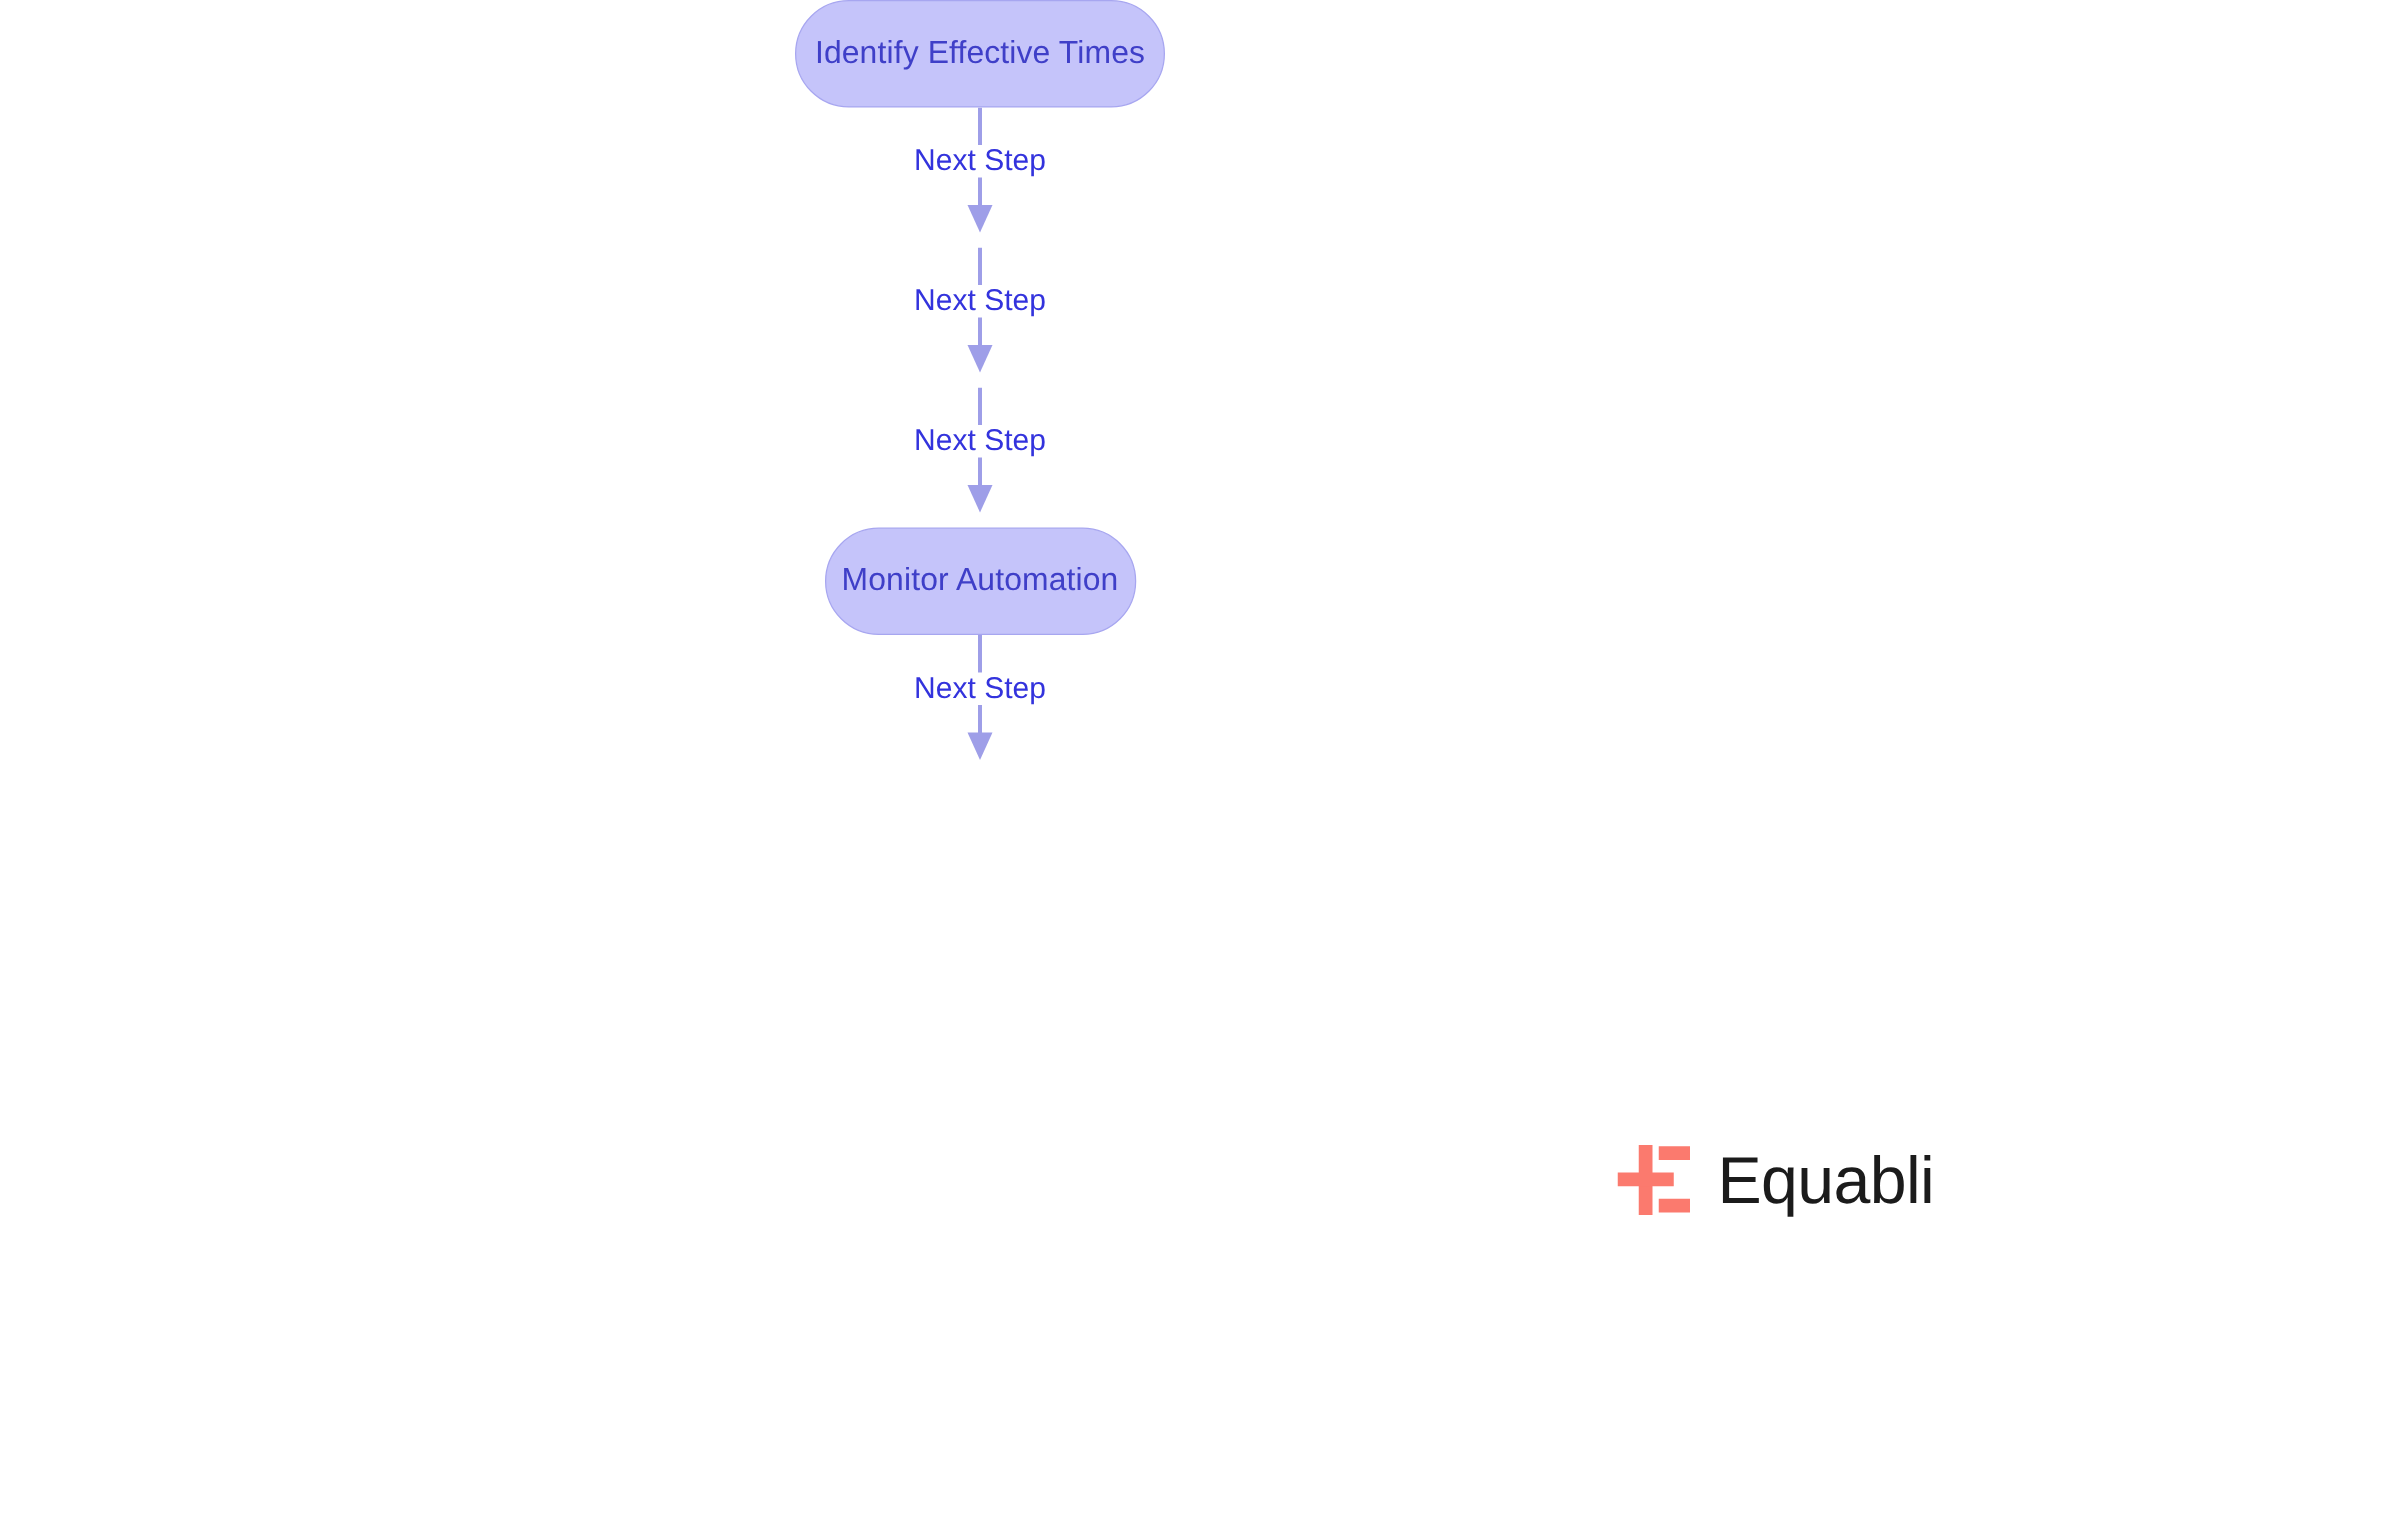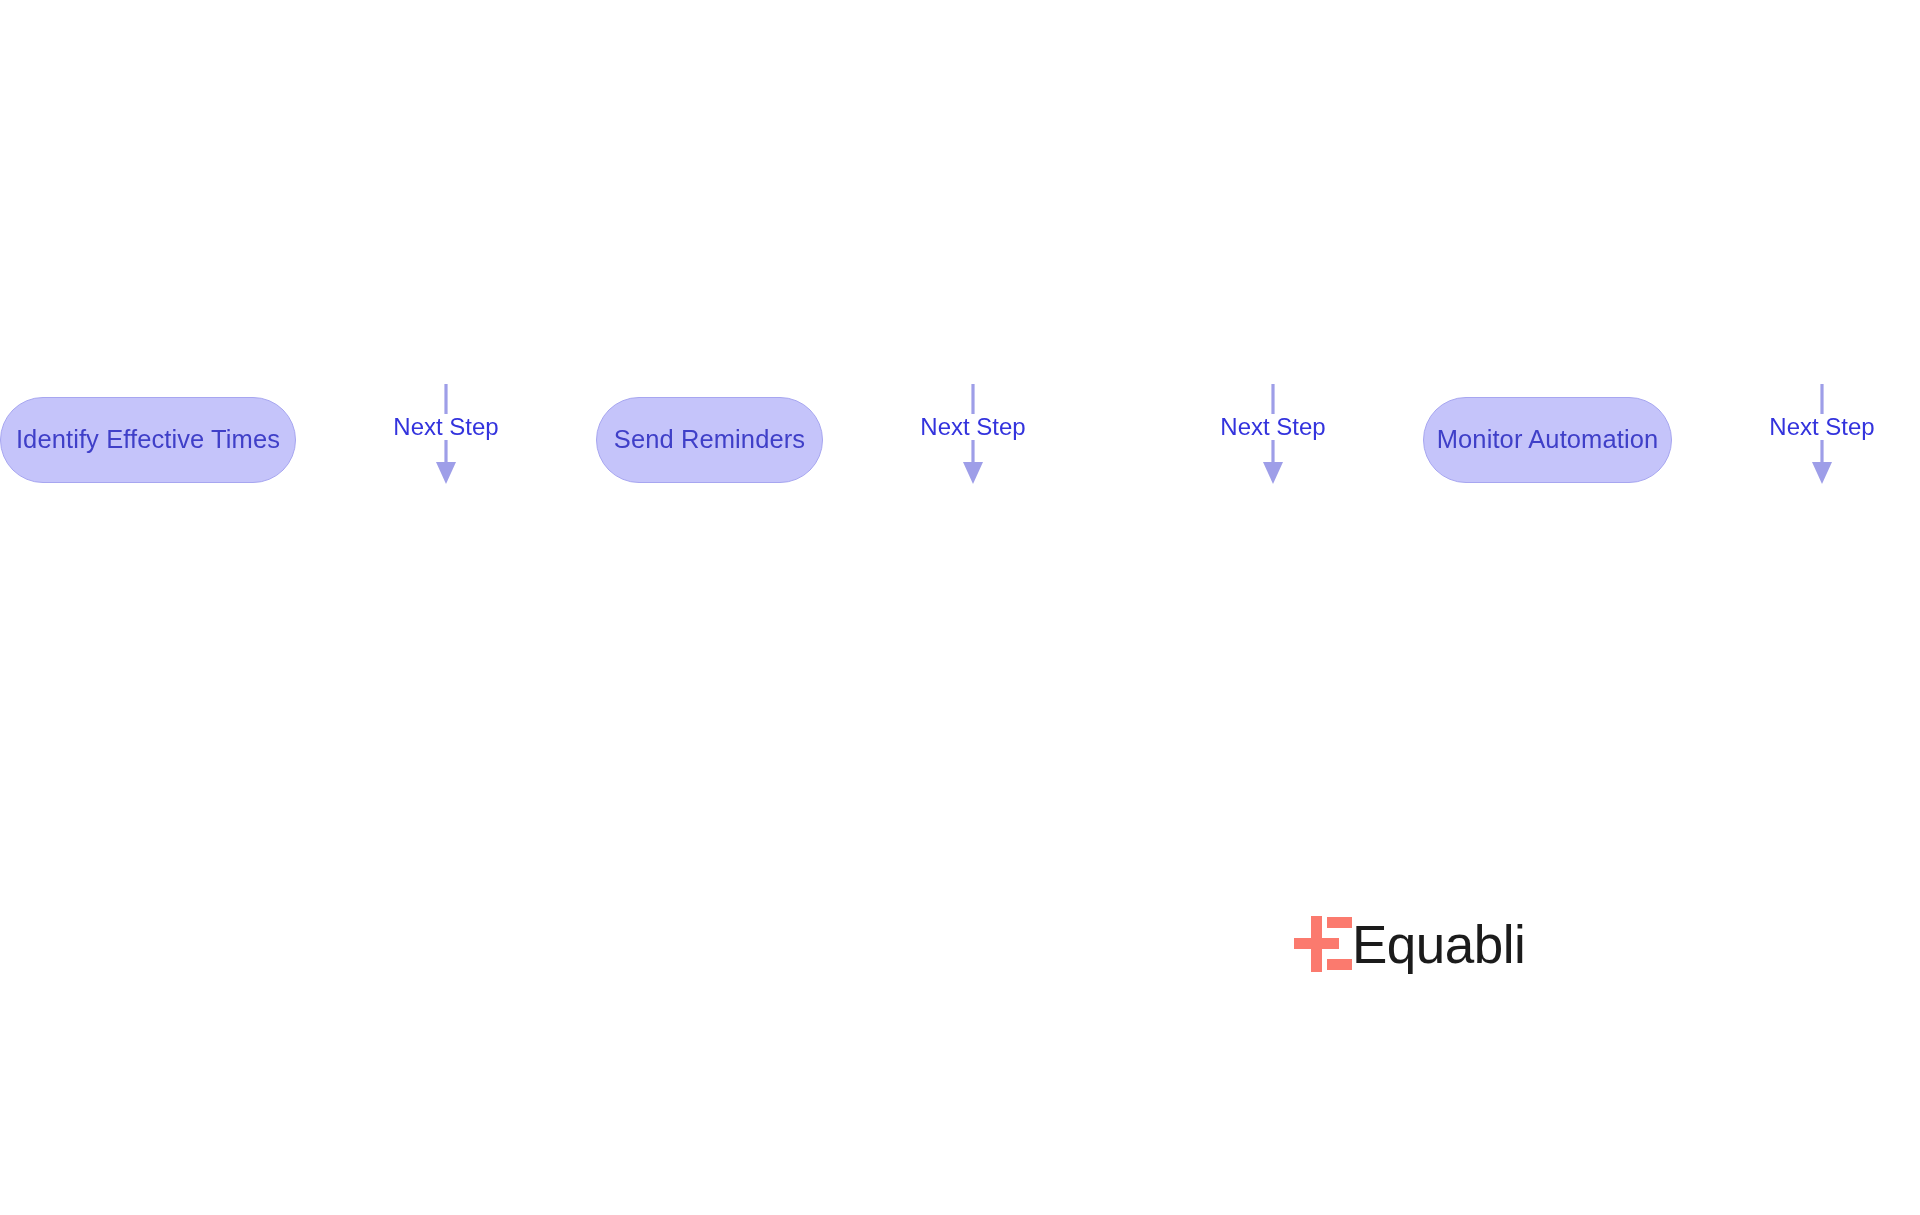--- a/index.html
+++ b/index.html
@@ -25,21 +25,21 @@
   }
 
   
   .flow {
     position: absolute;
     left: 0;
     top: 0;
     width: 1568px;       
     height: 880px;
     display: flex;
-    flex-direction: row;
+    flex-direction: column;
     align-items: center;
     text-align: center;
   }
 
   
   .node {
     height: 86px;
     box-sizing: border-box;
     border: 1.6px solid #A7A6F0;
     border-radius: 43px;
@@ -96,21 +96,21 @@
     transform: translateY(-13px);
   }
 
   
   .logo {
     position: absolute;
     left: 1294px;
     top: 916px;
     display: flex;
     align-items: center;
-    gap: 0;
+    gap: 22px;
   }
   .logo-mark {
     width: 58px;
     height: 56px;
     display: block;
   }
   .logo-text {
     font-size: 53px;
     font-weight: 400;
     color: #1B1B1B;
@@ -131,23 +131,20 @@
     </div>
 
     <div class="edge">
       <svg class="edge-svg" viewBox="0 0 300 106">
         <line x1="150" y1="0" x2="150" y2="88" stroke="#9E9EE8" stroke-width="3.2"></line>
         <polygon points="150,100 140,78 160,78" fill="#9E9EE8"></polygon>
       </svg>
       <span class="edge-label">Next Step</span>
     </div>
 
-    <div class="node n1">
-      <span class="node-label">Send Reminders</span>
-    </div>
 
     <div class="edge">
       <svg class="edge-svg" viewBox="0 0 300 106">
         <line x1="150" y1="0" x2="150" y2="88" stroke="#9E9EE8" stroke-width="3.2"></line>
         <polygon points="150,100 140,78 160,78" fill="#9E9EE8"></polygon>
       </svg>
       <span class="edge-label">Next Step</span>
     </div>
 
 

